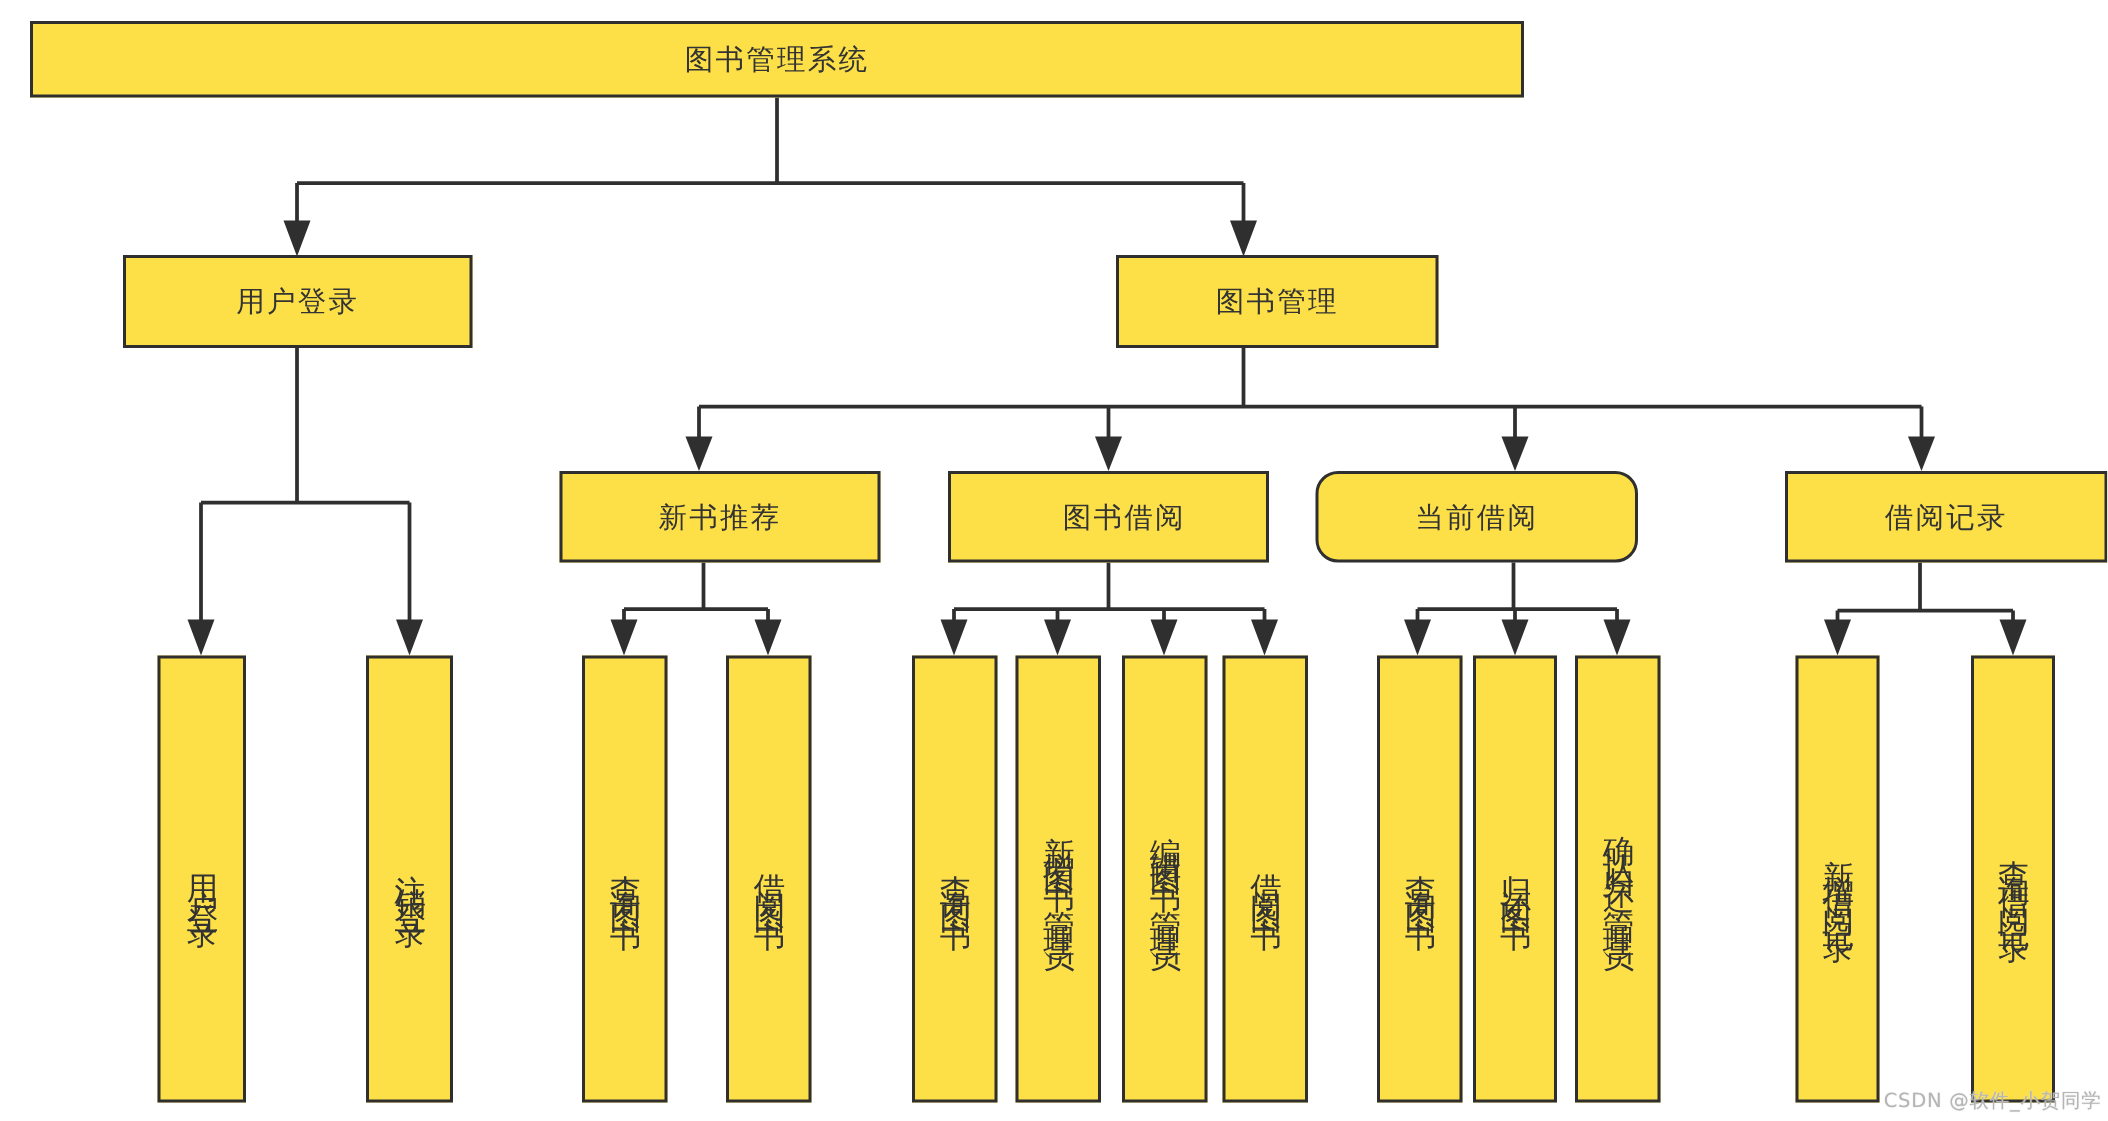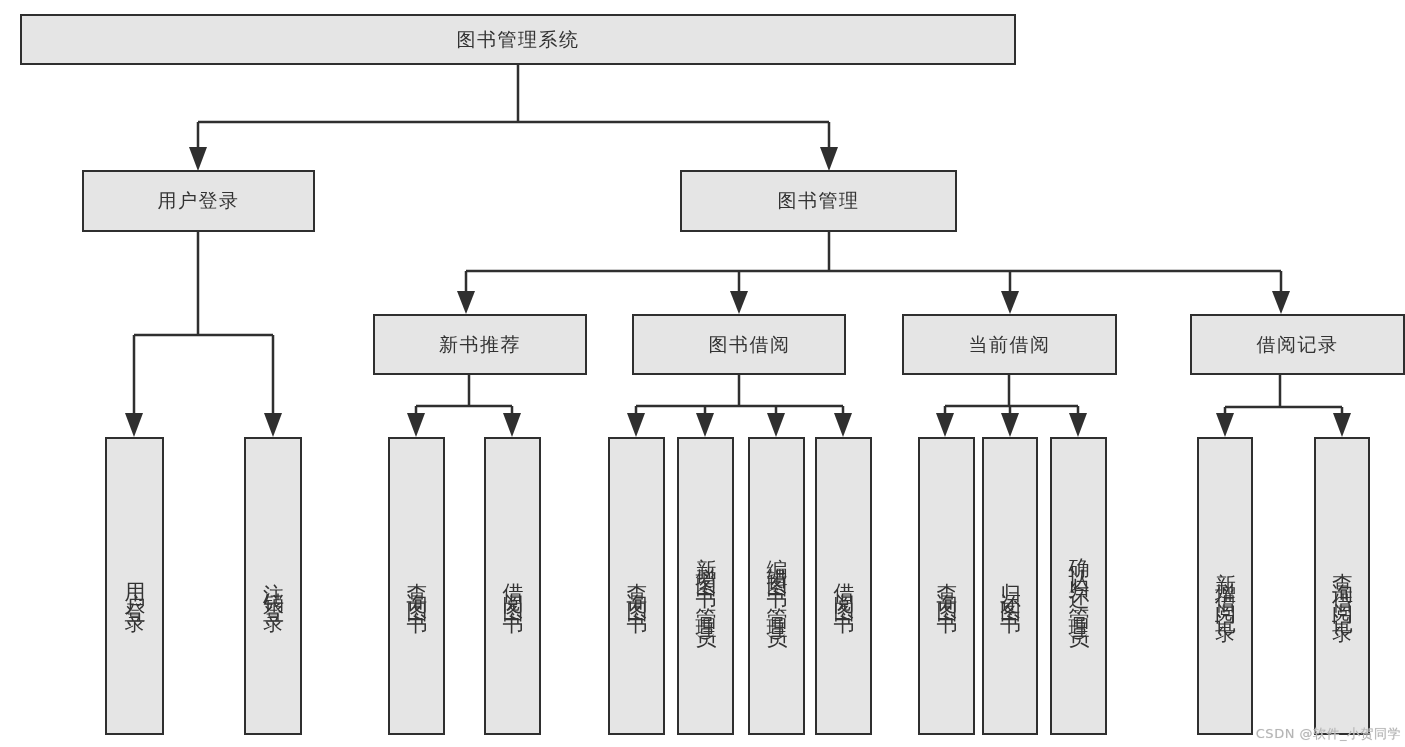--- a/index.html
+++ b/index.html
@@ -15,21 +15,21 @@
   #connectors {
     position: absolute;
     left: 0; top: 0;
     width: 1405px; height: 747px;
     pointer-events: none;
   }
   #connectors path { stroke: #2f2f2f; stroke-width: 2.5; fill: none; }
   #connectors polygon { fill: #2f2f2f; stroke: none; }
   .box {
     position: absolute;
-    background: #e5e5e5;
+    background: #fde047;
     border: 2px solid #2f2f2f;
     display: flex;
     align-items: center;
     justify-content: center;
     color: #333333;
   }
   .hbox { font-size: 19px; letter-spacing: 1.5px; }
   .vbox .vtext {
     writing-mode: vertical-rl;
     text-orientation: mixed;
@@ -97,31 +97,31 @@
     </g>
   </svg>
 
   <div class="box hbox" style="left:20px; top:14px; width:996px; height:51px;">
     <span>图书管理系统</span>
   </div>
 
   <div class="box hbox" style="left:82px; top:170px; width:233px; height:62px;">
     <span>用户登录</span>
   </div>
-  <div class="box hbox" style="left:680px; top:170px; width:277px; height:62px;">
+  <div class="box hbox" style="left:744px; top:170px; width:215px; height:62px;">
     <span>图书管理</span>
   </div>
 
   <div class="box hbox" style="left:362px; top:314px; width:214px; height:61px;margin-left:11px;">
     <span>新书推荐</span>
   </div>
   <div class="box hbox" style="left:632px; top:314px; width:214px; height:61px;padding-left:21px;">
     <span>图书借阅</span>
   </div>
-  <div class="box hbox" style="left:902px; top:314px; width:215px; height:61px;">
+  <div class="box hbox" style="left:877px; top:314px; width:215px; height:61px;border-radius:15px;">
     <span>当前借阅</span>
   </div>
   <div class="box hbox" style="left:1173px; top:314px; width:215px; height:61px;margin-left:17px;">
     <span>借阅记录</span>
   </div>
 
   <div class="box vbox" style="left:105px; top:437px; width:59px; height:298px;">
     <span class="vtext">用户登录</span>
   </div>
   <div class="box vbox" style="left:244px; top:437px; width:58px; height:298px;">

